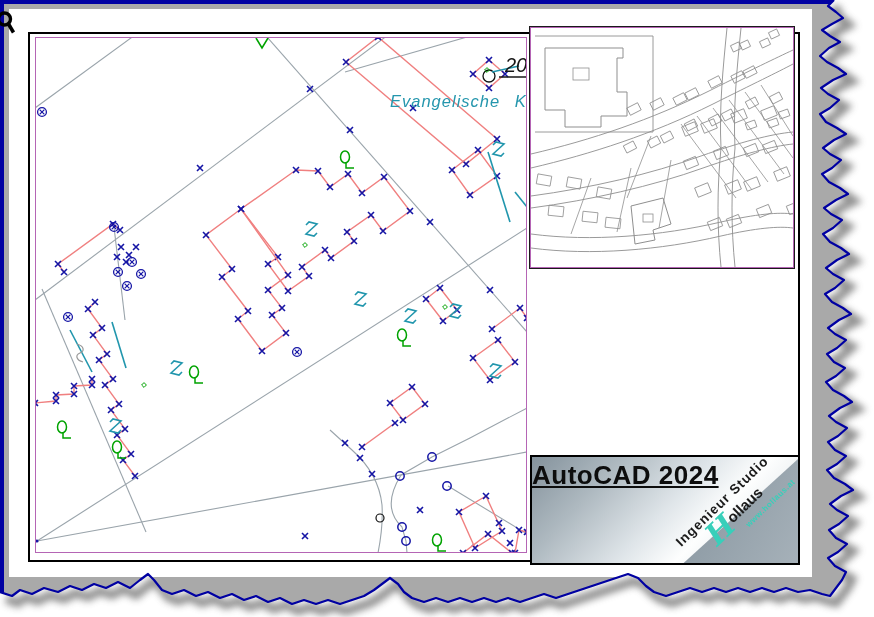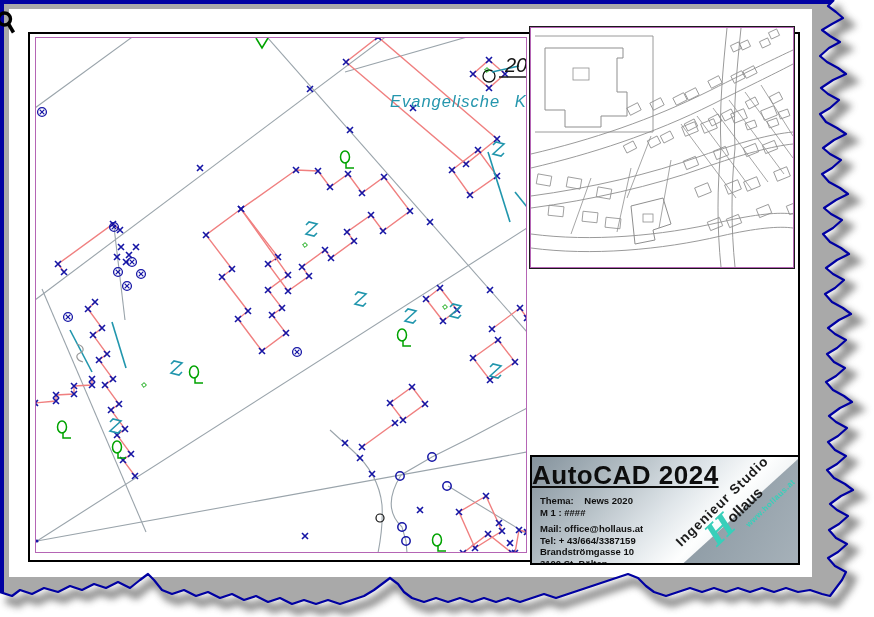--- a/index.html
+++ b/index.html
@@ -413,30 +413,20 @@
           <g transform="rotate(-20 253 86)">
             <rect x="248" y="82.5" width="10" height="7" fill="none" stroke="#8f8f8f" stroke-width="0.8"></rect>
           </g>
         </svg>
     </div>
   </div>
 
   <div class="titleblock">
     <div class="tb-tri"></div>
     <div class="tb-product">AutoCAD 2024</div>
-    <div class="tb-info">
-      <div class="tb-line">Thema:    News 2020</div>
-      <div class="tb-line">M 1 : ####</div>
-      <div class="tb-line"></div>
-      <div class="tb-line">Mail: office@hollaus.at</div>
-      <div class="tb-line">Tel: + 43/664/3387159</div>
-      <div class="tb-line">Brandströmgasse 10</div>
-      <div class="tb-line">3100 St. Pölten</div>
-
-    </div>
     <div class="logo">
       <div class="logo-l1">Ingenieur Studio</div>
       <div class="logo-l2"><span class="logo-h">H</span><span>ollaus</span></div>
       <div class="logo-url">www.hollaus.at</div>
     </div>
   </div>
 
   <svg class="cursor-icon" viewBox="0 0 18 30">
     <circle cx="4.5" cy="13" r="6" fill="none" stroke="#000" stroke-width="3.4"></circle>
     <line x1="8.5" y1="18" x2="13.5" y2="26.5" stroke="#000" stroke-width="3.6"></line>

